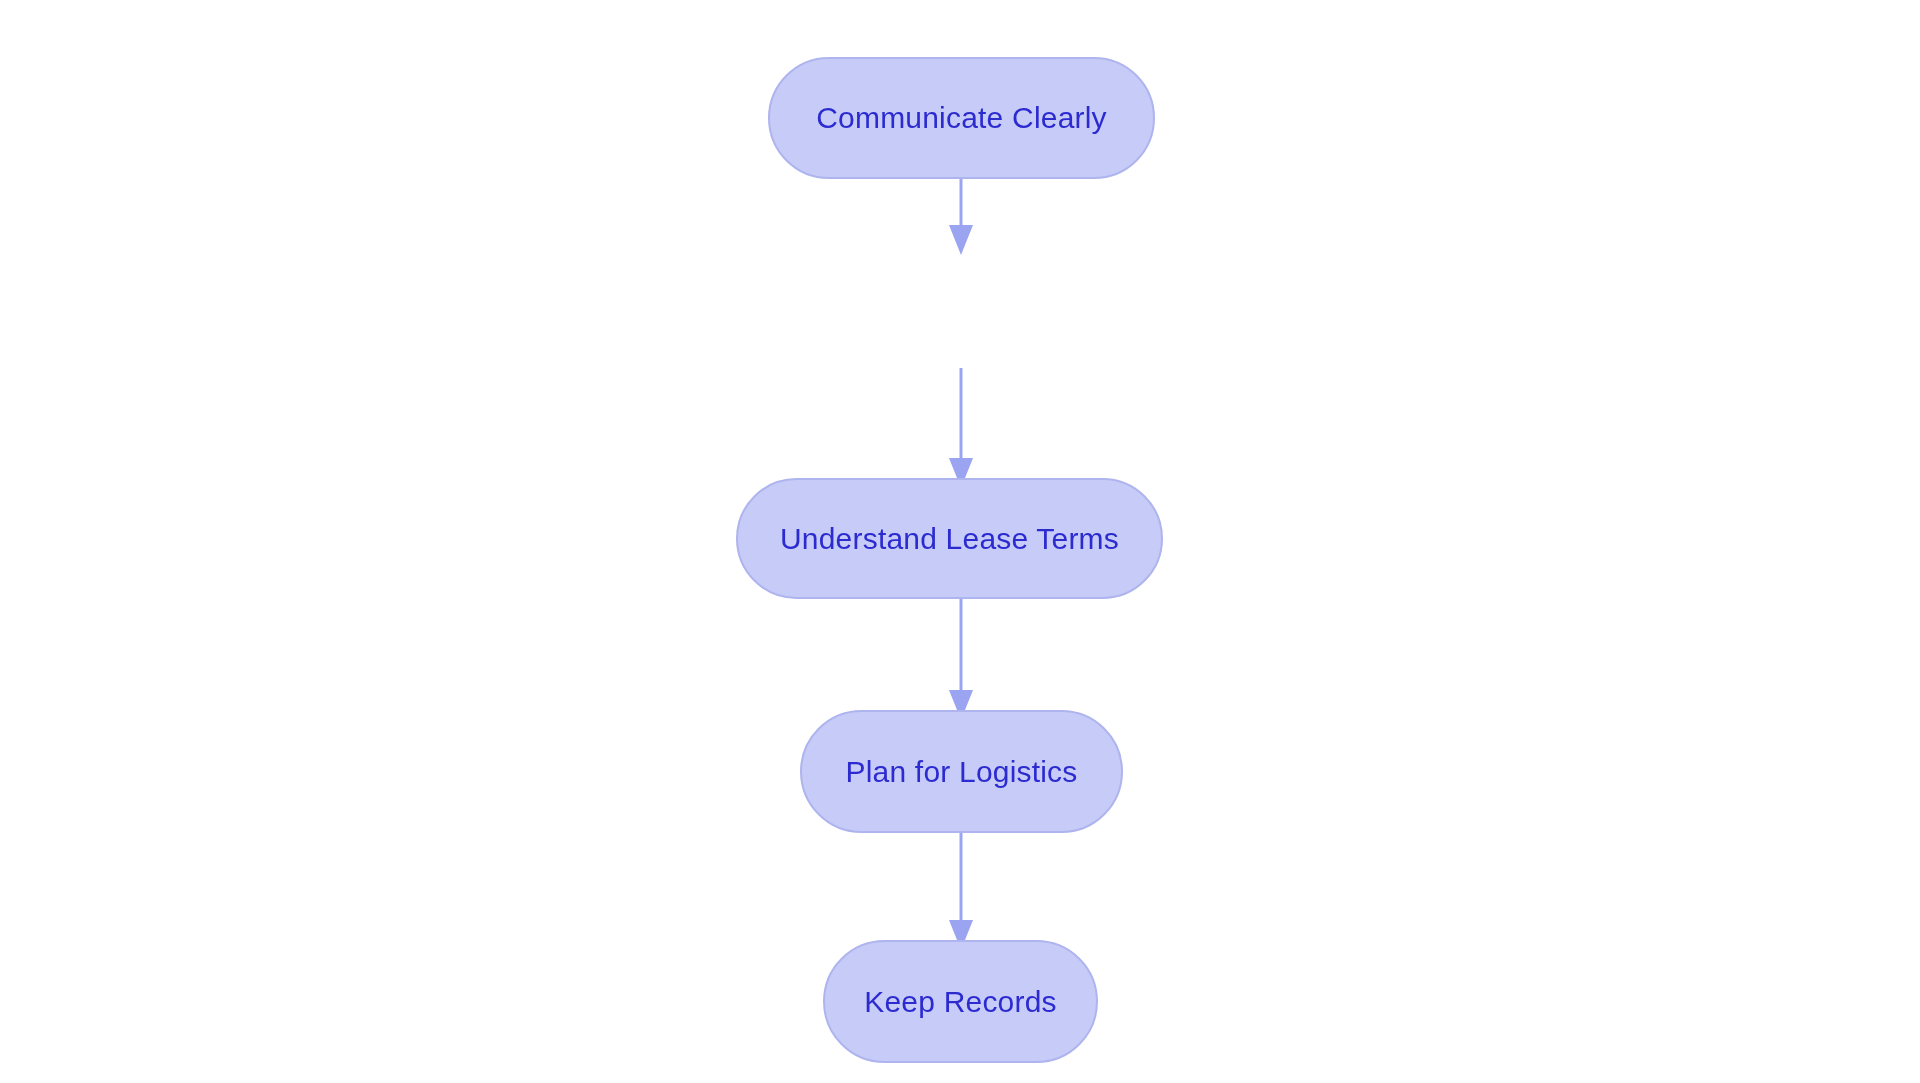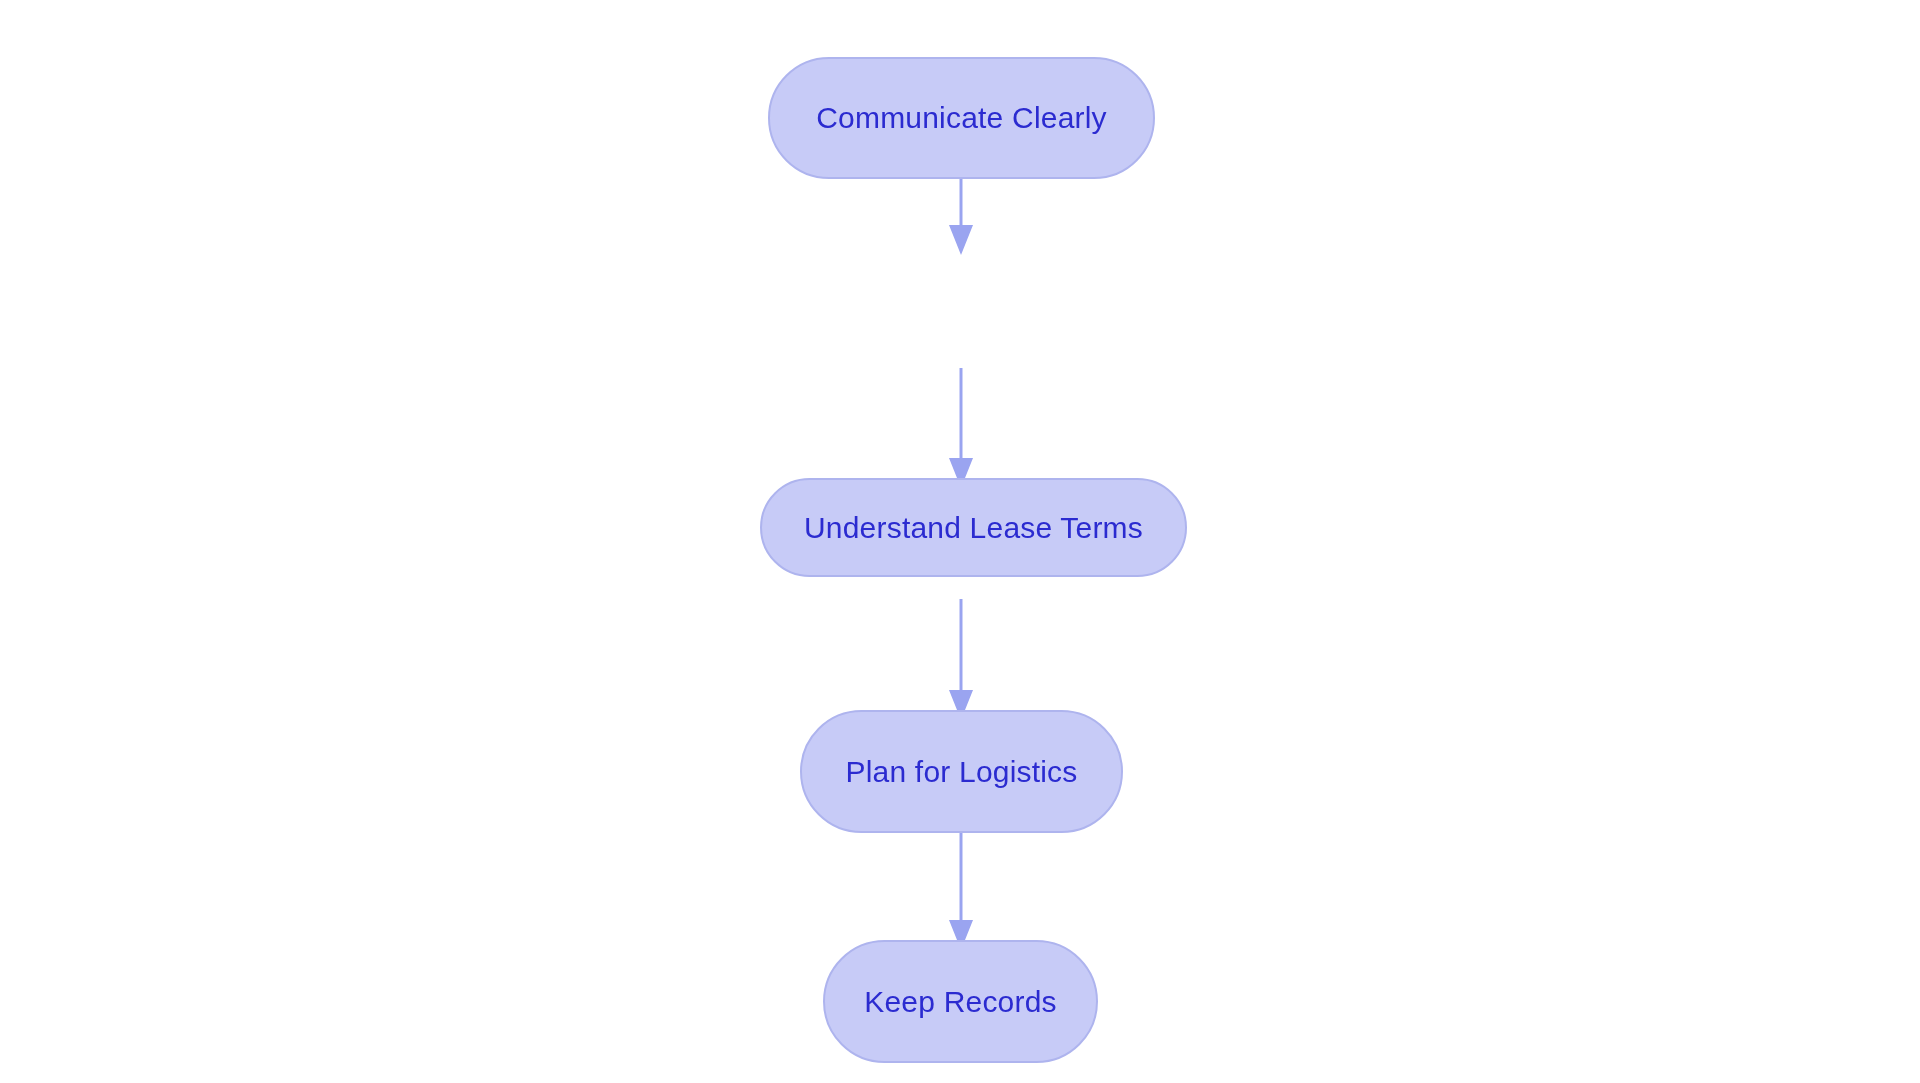--- a/index.html
+++ b/index.html
@@ -41,21 +41,21 @@
     font-weight: 400;
     line-height: 1;
     letter-spacing: 0.2px;
     white-space: nowrap;
     user-select: none;
   }
 
   
   .node-1 { left: 768px; top: 13px;  width: 387px; height: 122px; margin-top: 44px; }
   .node-2 { left: 790px; top: 245px; width: 345px; height: 123px; }
-  .node-3 { left: 760px; top: 478px; width: 427px; height: 99px; }
+  .node-3 { left: 736px; top: 478px; width: 427px; height: 121px; }
   .node-4 { left: 800px; top: 710px; width: 323px; height: 123px; }
   .node-5 { left: 823px; top: 940px; width: 275px; height: 123px; }
 
   
   .connector {
     position: absolute;
     left: 0;
     top: 0;
     width: 1920px;
     height: 1083px;

